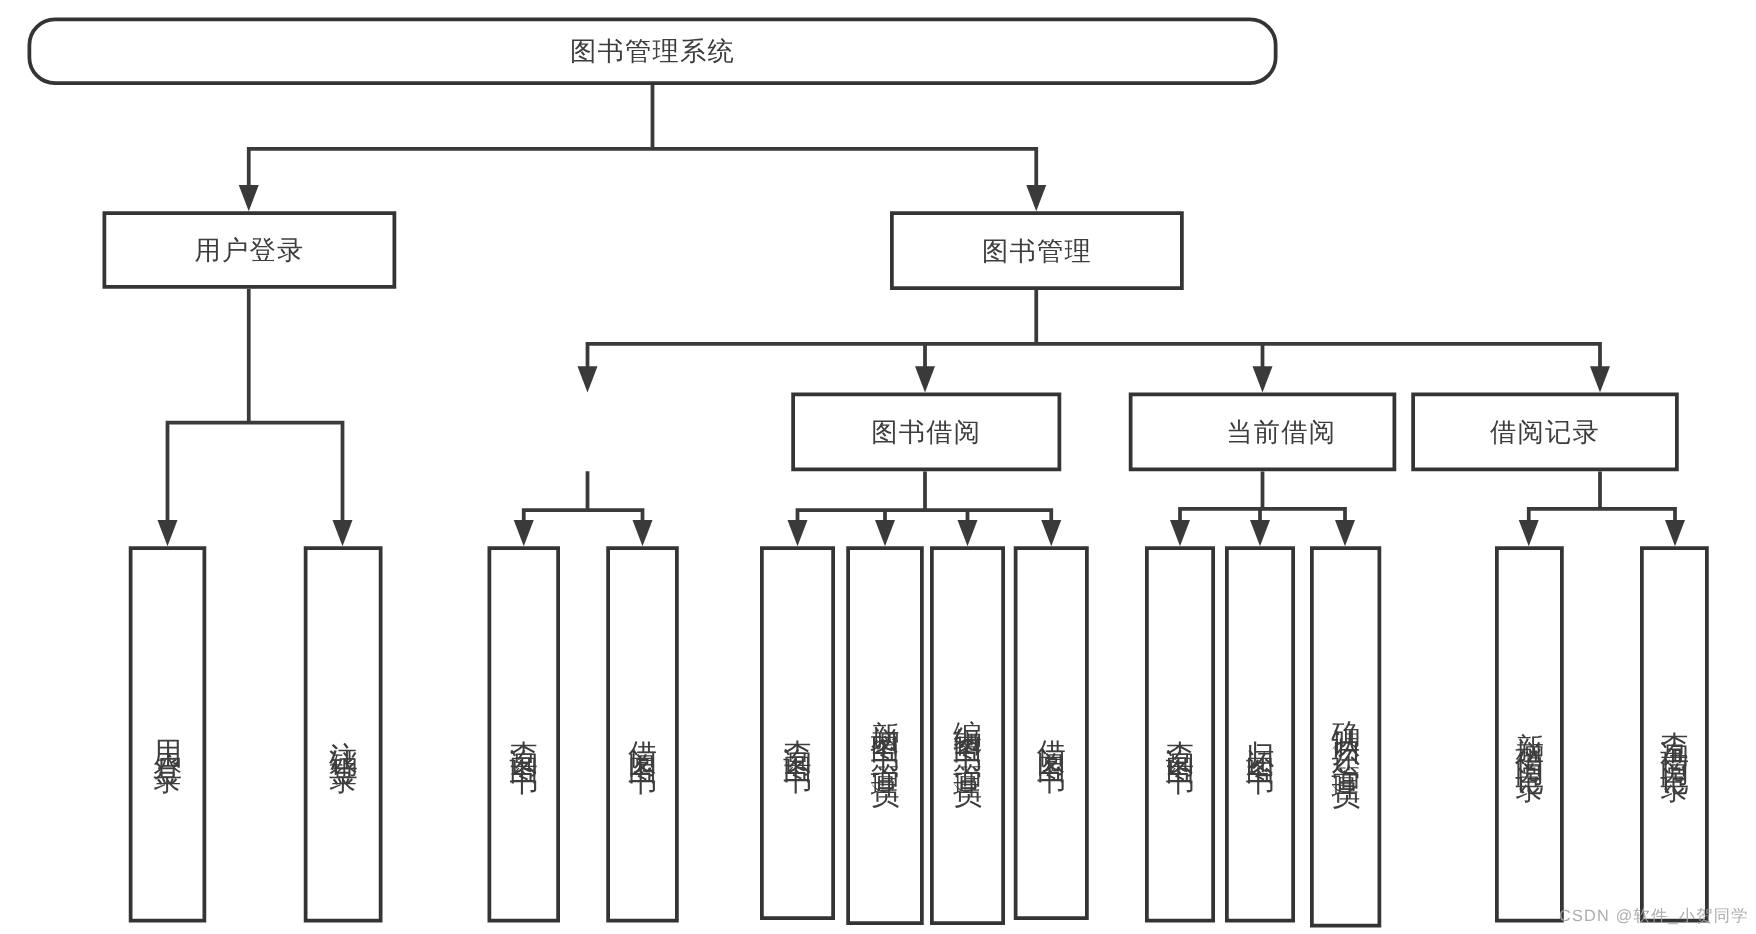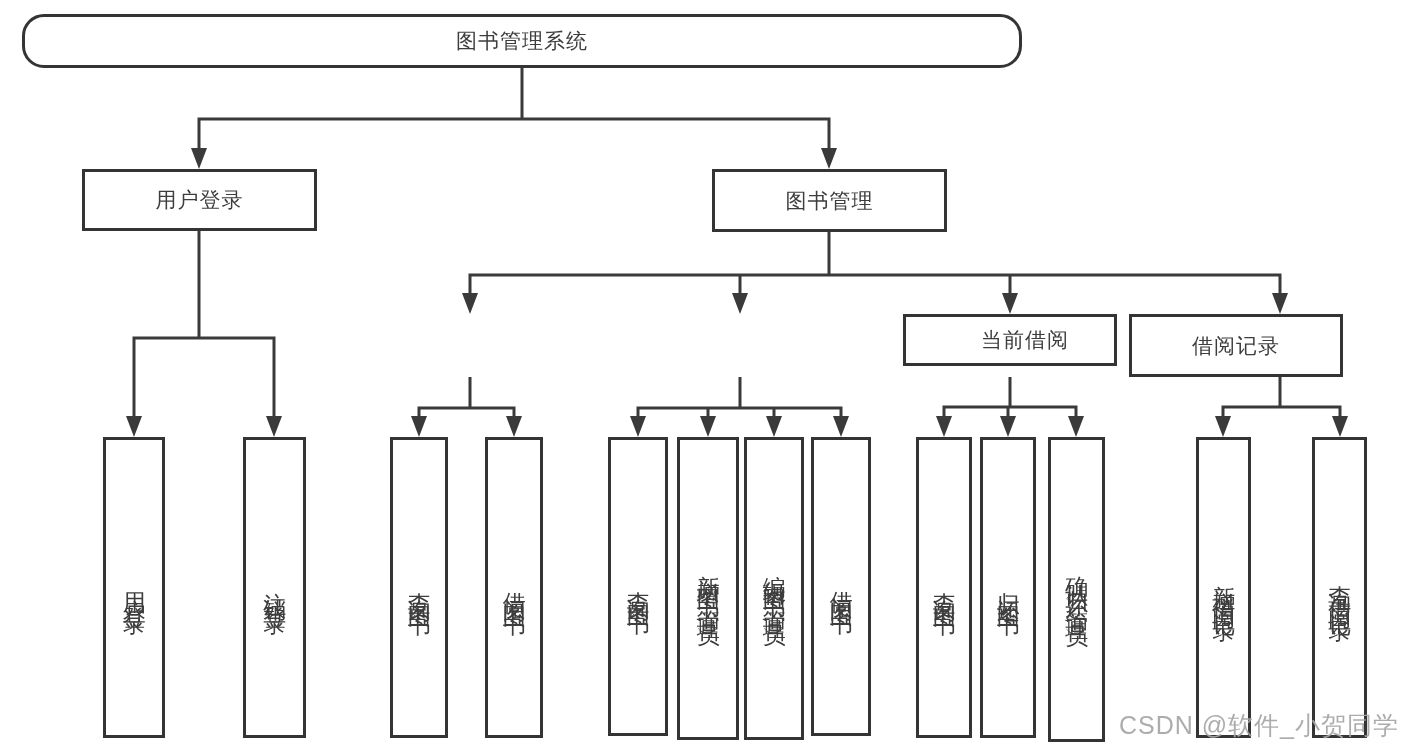--- a/index.html
+++ b/index.html
@@ -34,21 +34,21 @@
     font-size: 23px;
     line-height: 1.1;
     letter-spacing: 7px;
     white-space: nowrap;
   }
   .watermark {
     position: absolute;
     right: 6px;
     bottom: 5px;
     z-index: 2;
-    font-size: 25px;
+    font-size: 13px;
     color: rgba(165,165,165,0.92);
     letter-spacing: 1px;
     white-space: nowrap;
   }
 </style>
 </head>
 <body>
 
 <div class="canvas">
 
@@ -87,21 +87,24 @@
     <span>图书管理系统</span>
   </div>
 
   <div class="node h-node" style="left:82px; top:169px; width:235px; height:62px;">
     <span>用户登录</span>
   </div>
   <div class="node h-node" style="left:712px; top:169px; width:235px; height:63px;justify-content:center;">
     <span>图书管理</span>
   </div>
 
-  <div class="node h-node" style="left:903px; top:314px; width:214px; height:52px;padding-left:30px;">
+  <div class="node h-node" style="left:633px; top:314px; width:216px; height:63px;">
+    <span>图书借阅</span>
+  </div>
+  <div class="node h-node" style="left:903px; top:314px; width:214px; height:63px;padding-left:30px;">
     <span>当前借阅</span>
   </div>
   <div class="node h-node" style="left:1129px; top:314px; width:214px; height:63px;">
     <span>借阅记录</span>
   </div>
 
   <div class="node v-node" style="left:103px; top:437px; width:62px; height:301px;">
     <span>用户登录</span>
   </div>
   <div class="node v-node" style="left:243px; top:437px; width:63px; height:301px;">

